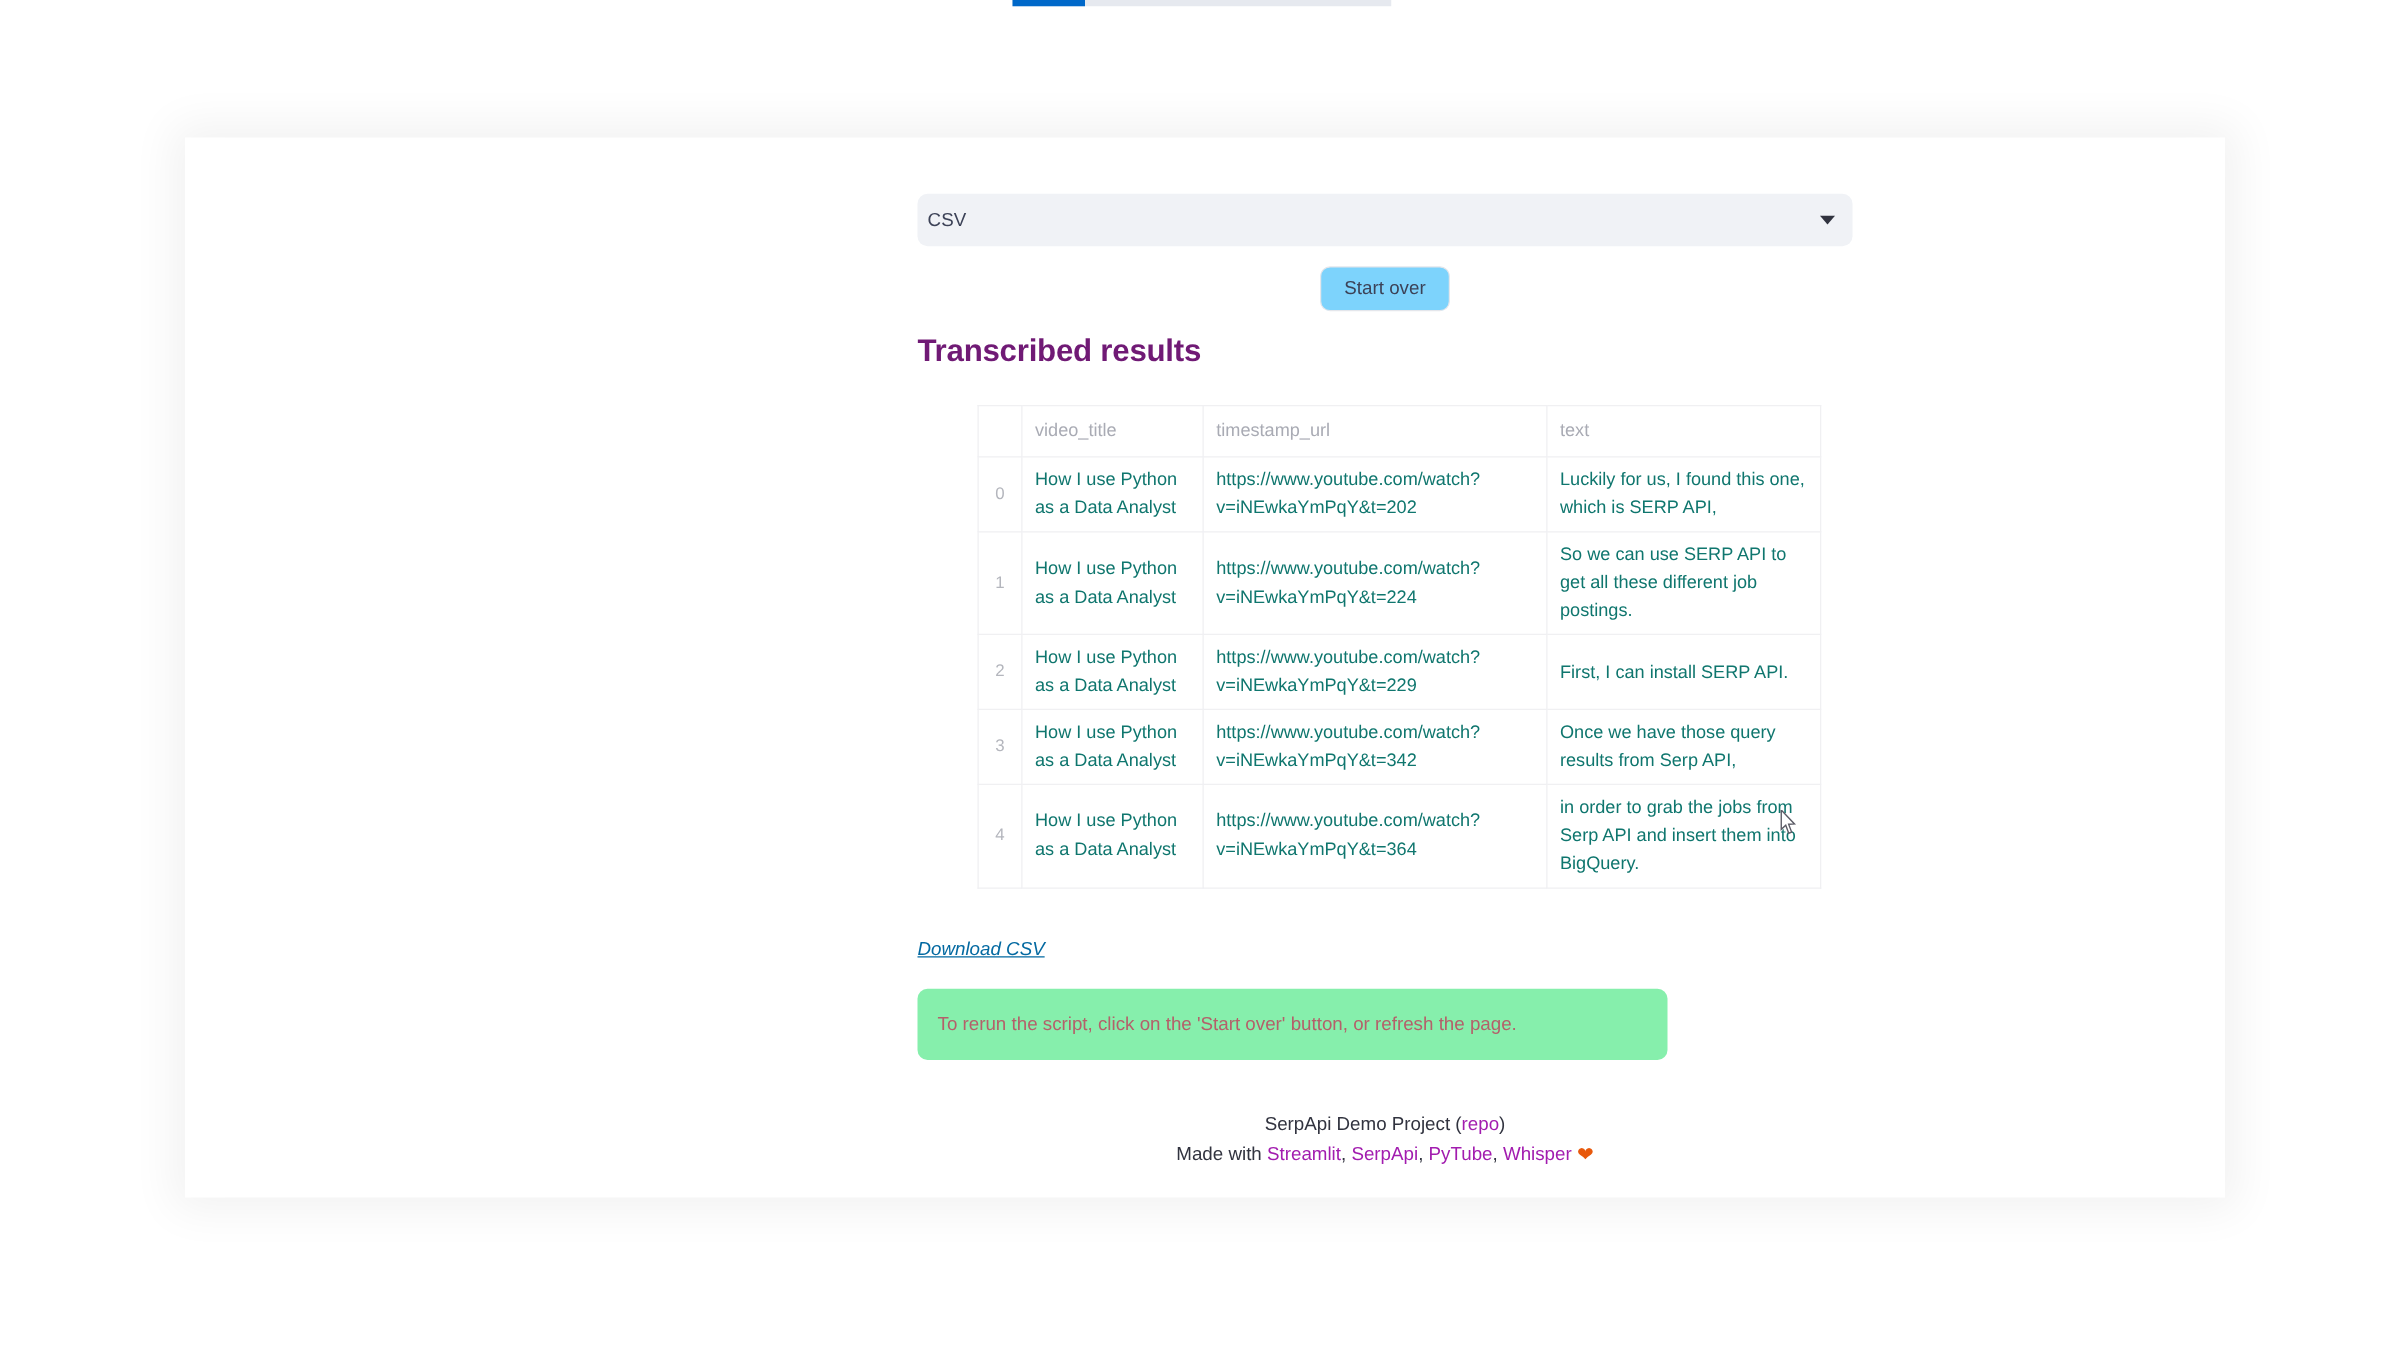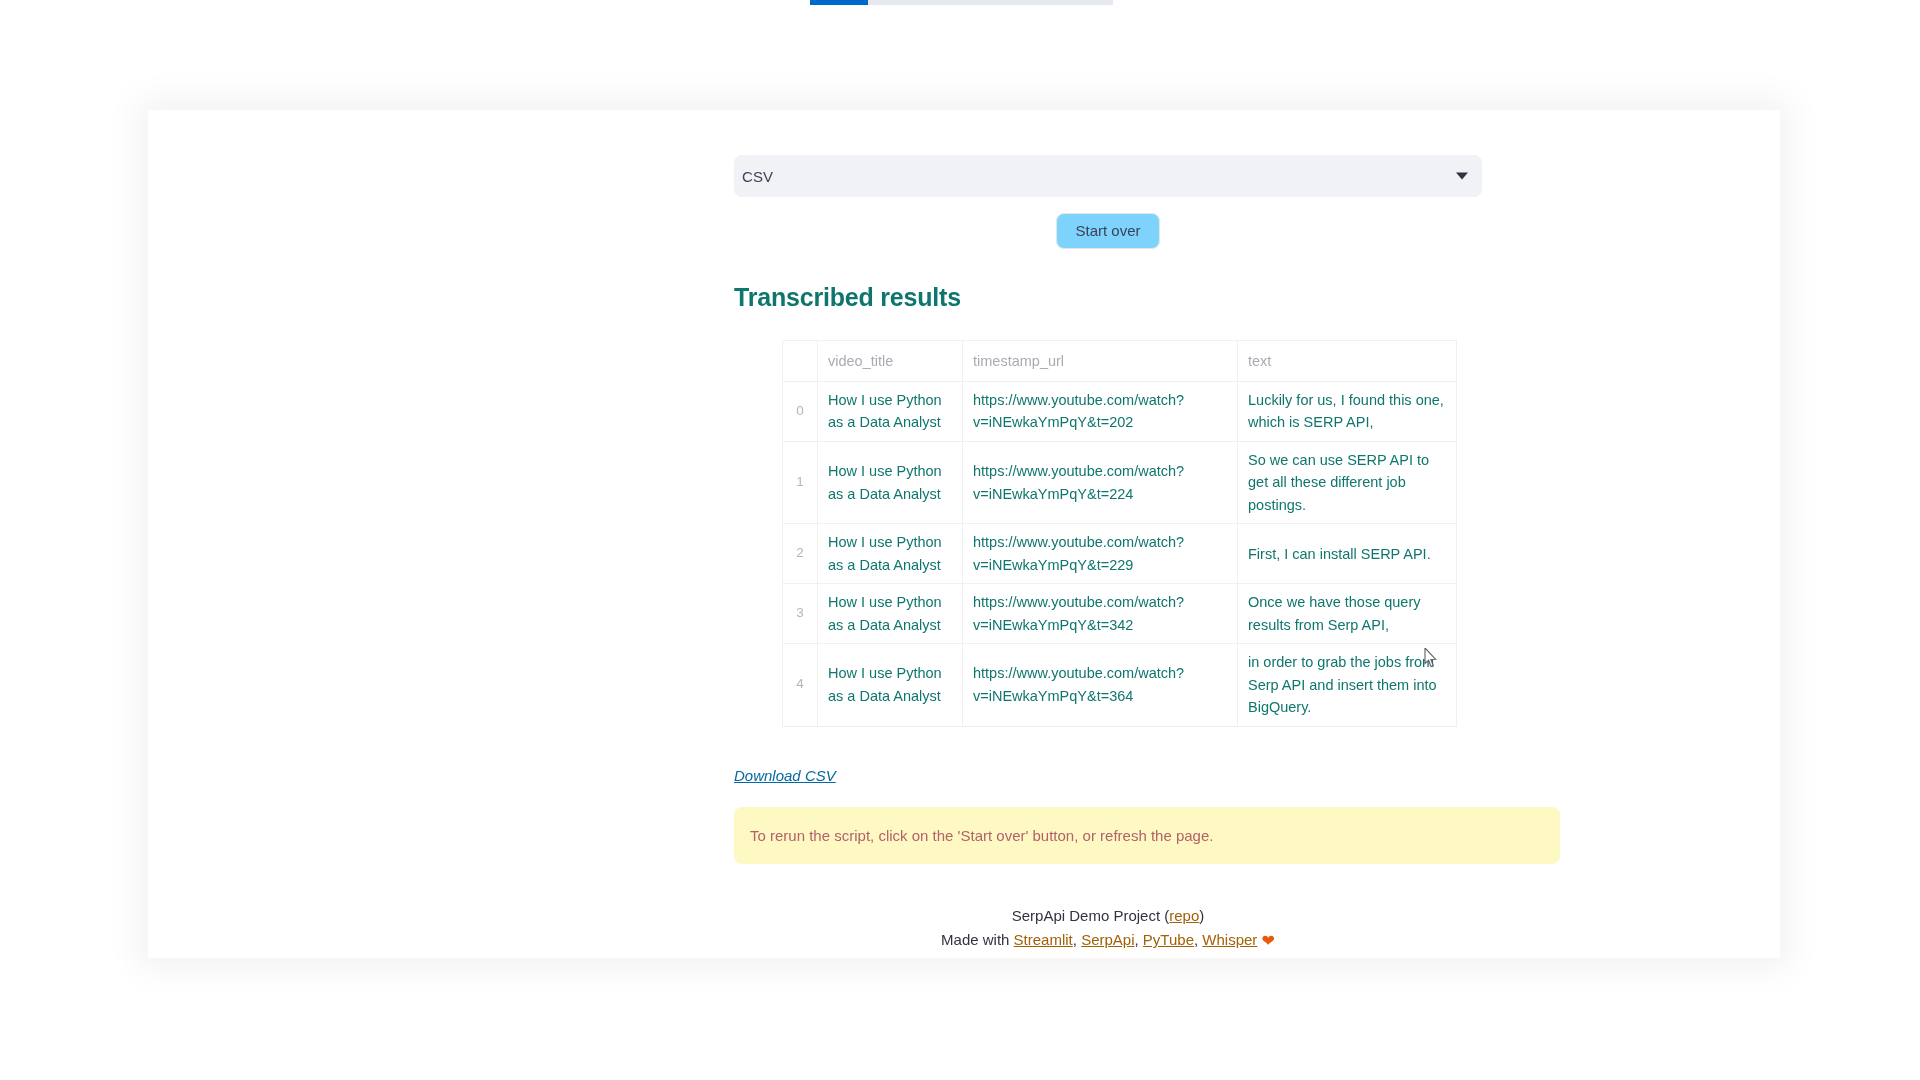--- a/index.html
+++ b/index.html
@@ -104,24 +104,24 @@
     padding: 8px 18px;
     font-size: 15px;
     color: #3c4257;
     font-family: "Liberation Sans", sans-serif;
     cursor: pointer;
     line-height: 1.2;
   }
 
   
   .section-title {
-    margin-top: 34px;
+    margin-top: 18px;
     font-size: 25px;
     font-weight: bold;
-    color: #0f766e;
+    color: #701a75;
     letter-spacing: -0.2px;
   }
 
   
   .df-wrap {
     margin-top: 28px;
     width: 748px;
     padding-left: 48px;
   }
   table.df {
@@ -167,42 +167,41 @@
     font-size: 15px;
     color: #0369a1;
     text-decoration: underline;
     cursor: pointer;
     font-style: italic;
   }
 
   
   .alert {
     margin-top: 22px;
-    width: 826px;
+    width: 600px;
     box-sizing: border-box;
-    background: #fef9c3;
+    background: #86efac;
     border-radius: 8px;
     padding: 18px 16px;
     font-size: 15px;
     color: #b4606a;
     line-height: 1.4;
   }
 
   
   .footer {
     margin-top: 40px;
     width: 748px;
     text-align: center;
     font-size: 15px;
     color: #31333f;
     line-height: 1.65;
   }
   .footer a {
-    color: #a16207;
-    text-decoration: underline;
+    color: #a21caf;
     cursor: pointer;
   }
   .heart {
     color: #e8590c;
     font-size: 16px;
     vertical-align: -1px;
   }
 
   
   .cursor {

